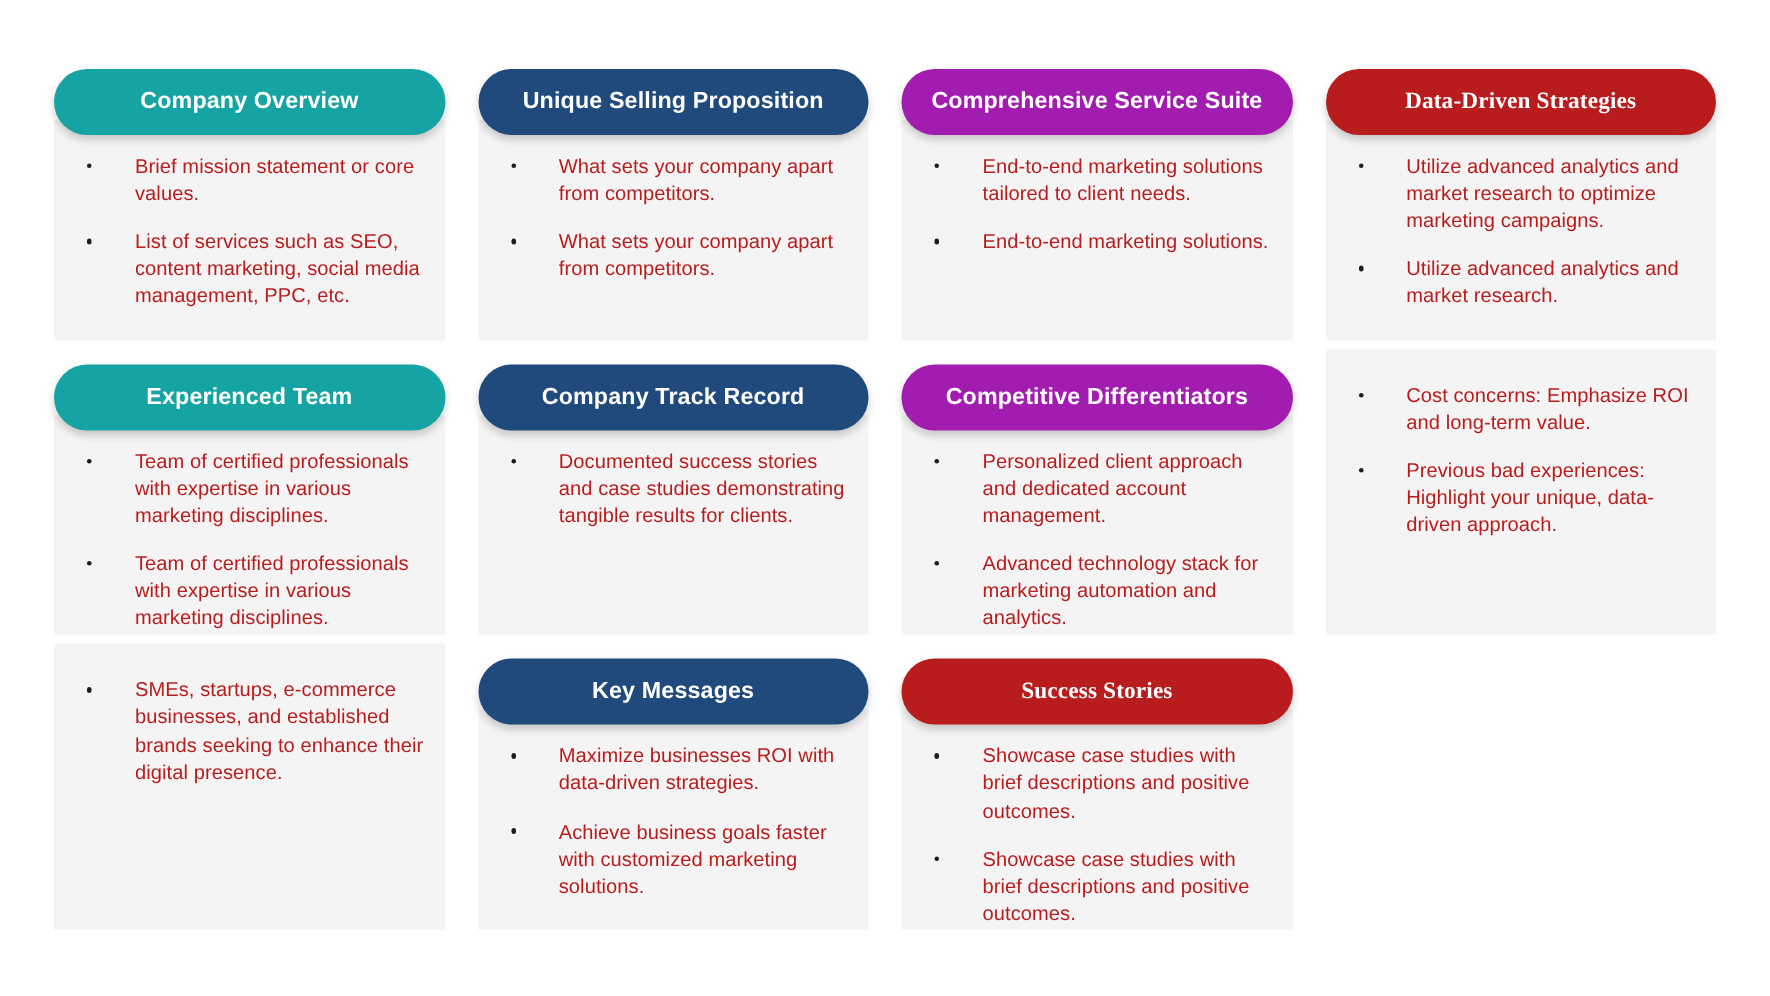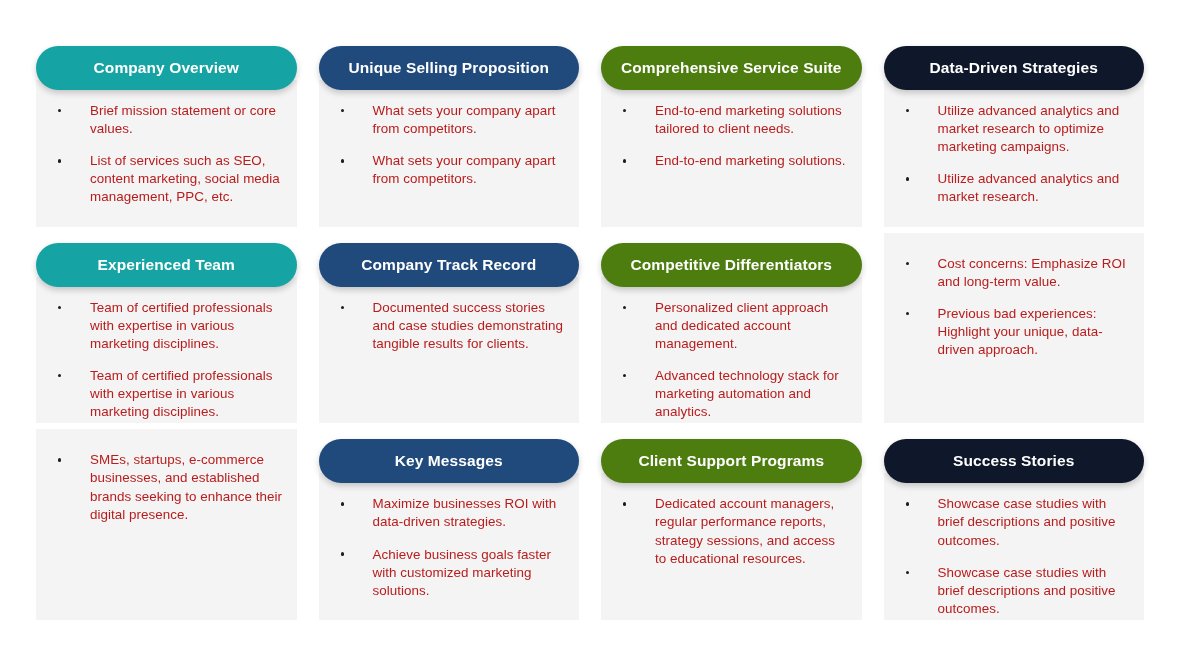--- a/index.html
+++ b/index.html
@@ -97,22 +97,22 @@
     top: 0.52em;
     width: 3.4px;
     height: 3.4px;
     border-radius: 50%;
     background: #1c1c1c;
   }
 
   
   .hdr-teal   { background: #16a3a3; }
   .hdr-navy   { background: #204a7c; }
-  .hdr-yellow { background: #4d7c0f; }
-  .hdr-orange { background: #0f172a; }
+  .hdr-yellow { background: #a21caf; }
+  .hdr-orange { background: #b91c1c; font-family: Liberation Serif, serif; }
 </style>
 </head>
 <body>
 
 <div class="board">
   <div class="row">
       <div class="card">
         <div class="card-header hdr-teal">Company Overview</div>
         <div class="card-body">
           <ul class="bullets">
@@ -196,28 +196,20 @@
       <div class="card">
         <div class="card-header hdr-navy">Key Messages</div>
         <div class="card-body">
           <ul class="bullets">
             <li><span class="bullet-dot"></span><span>Maximize businesses ROI with data-driven strategies.</span></li>
             <li><span class="bullet-dot"></span><span>Achieve business goals faster with customized marketing solutions.</span></li>
           </ul>
         </div>
       </div>
       <div class="card">
-        <div class="card-header hdr-yellow">Client Support Programs</div>
-        <div class="card-body">
-          <ul class="bullets">
-            <li><span class="bullet-dot"></span><span>Dedicated account managers, regular performance reports, strategy sessions, and access to educational resources.</span></li>
-          </ul>
-        </div>
-      </div>
-      <div class="card">
         <div class="card-header hdr-orange">Success Stories</div>
         <div class="card-body">
           <ul class="bullets">
             <li><span class="bullet-dot"></span><span>Showcase case studies with brief descriptions and positive outcomes.</span></li>
             <li><span class="bullet-dot"></span><span>Showcase case studies with brief descriptions and positive outcomes.</span></li>
           </ul>
         </div>
       </div>
     </div>
 </div>

